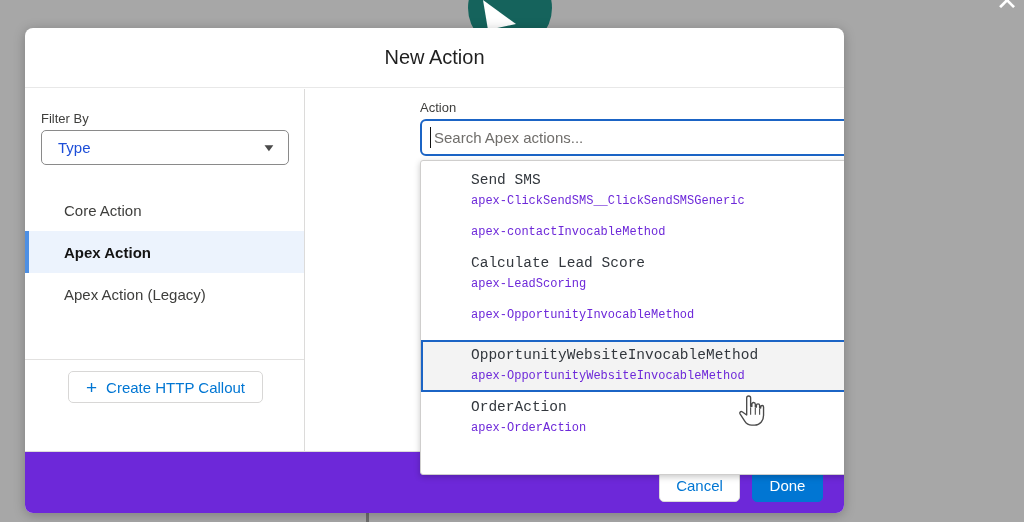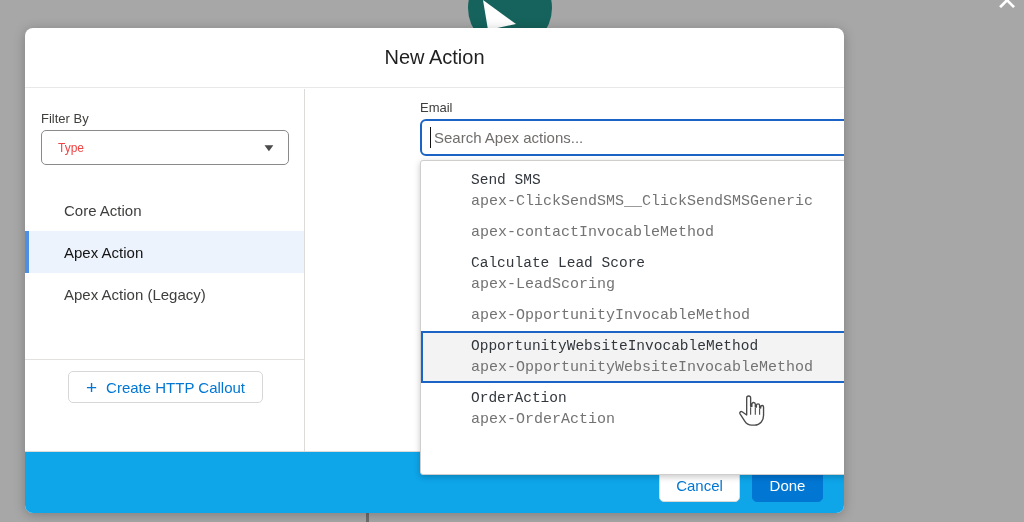--- a/index.html
+++ b/index.html
@@ -49,31 +49,31 @@
   .sidebar {
     position: absolute; left: 0; top: 0; width: 280px; height: 362px;
     border-right: 1px solid #dcdbda;
   }
   .filter-label { position: absolute; left: 16px; top: 22px; font-size: 13px; color: #3e3e3c; }
   .type-select {
     position: absolute; left: 16px; top: 41px; width: 248px; height: 35px;
     border: 1px solid #8a8a8a; border-radius: 5px; background: #fff;
     display: flex; align-items: center; padding: 0 14px 0 16px; cursor: pointer;
   }
-  .type-select .value { flex: 1; font-size: 12px; color: #ef4444; }
+  .type-select .value { flex: 1; font-size: 15px; color: #1d4ed8; }
   .type-select .chev { font-size: 10px; color: #4a4a4a; transform: scaleX(1.5); }
 
   .side-list { position: absolute; left: 0; top: 100px; width: 100%; }
   .side-item {
     height: 42px; display: flex; align-items: center;
     padding-left: 39px; font-size: 15px; color: #3e3e3c; cursor: pointer;
   }
   .side-item.selected {
     background: #ecf3fd; border-left: 4px solid #4d8fe3;
-    padding-left: 35px; font-weight: normal; color: #141414;
+    padding-left: 35px; font-weight: bold; color: #141414;
   }
   .side-divider { position: absolute; left: 0; top: 270px; width: 100%; height: 1px; background: #e2e1e0; }
   .callout-btn {
     position: absolute; left: 43px; top: 282px; width: 195px; height: 32px;
     background: #fff; border: 1px solid #d8d7d6; border-radius: 5px;
     display: flex; align-items: center; justify-content: center;
     color: #0176d3; font-size: 15px; cursor: pointer;
   }
   .callout-btn .plus { font-size: 19px; margin-right: 9px; font-weight: 400; line-height: 1; }
 
@@ -93,24 +93,25 @@
 
   
   .dropdown {
     position: absolute; left: 115px; top: 71px; width: 457px; height: 315px;
     background: #ffffff; border: 1px solid #cfcecd; border-radius: 3px;
     box-shadow: 0 2px 6px rgba(0,0,0,0.22); z-index: 20; font-family: Liberation Mono, monospace;
   }
   .results { position: absolute; left: 0; top: 4px; right: 26px; }
   .result-item { padding: 5px 10px 5px 50px; cursor: pointer; }
   .result-title { display: block; font-size: 14.5px; color: #32373d; line-height: 21px; }
-  .result-sub { display: block; font-size: 15px; color: #737373; line-height: 21px; }
+  .result-sub { display: block; font-size: 12px; color: #6d28d9; line-height: 21px; }
   .result-item.highlighted {
     border: 2px solid #1b64c5; background: #f3f3f3;
     padding: 3px 8px 3px 48px;
+    margin-top: 9px;
   }
 
   
   .scrollbar {
     position: absolute; top: 2px; right: 8px; width: 18px; bottom: 2px;
     background: #f6f6f6;
   }
   .scroll-arrow {
     position: absolute; left: 0; width: 18px; height: 17px;
     display: flex; align-items: center; justify-content: center;
@@ -119,21 +120,21 @@
   .scroll-arrow.up { top: 0; }
   .scroll-arrow.down { bottom: 0; }
   .scroll-thumb {
     position: absolute; left: 2px; top: 22px; width: 14px; height: 254px;
     background: #b1b1b1; border-radius: 1px; cursor: pointer;
   }
 
   
   .modal-footer {
     position: absolute; left: 0; top: 423px; right: 0; height: 62px;
-    background: #0ea5e9; border-top: 1px solid #dddbda; z-index: 5;
+    background: #6d28d9; border-top: 1px solid #dddbda; z-index: 5;
   }
   .btn { position: absolute; top: 16px; height: 34px; border-radius: 5px; font-size: 15px;
          display: flex; align-items: center; justify-content: center; cursor: pointer;
          font-family: "Liberation Sans", "DejaVu Sans", sans-serif; }
   .btn-cancel { right: 104px; width: 81px; background: #fff; border: 1px solid #dbdad9; color: #0176d3; }
   .btn-done { right: 21px; width: 71px; background: #0176d3; border: 1px solid #0176d3; color: #fff; }
 
   
   .hand-cursor { position: absolute; left: 737px; top: 395px; z-index: 30; }
 </style>
@@ -168,21 +169,21 @@
         <div class="side-item">Apex Action (Legacy)</div>
       </div>
       <div class="side-divider"></div>
       <div class="callout-btn">
         <span class="plus">+</span>
         <span>Create HTTP Callout</span>
       </div>
     </div>
 
     <div class="action-panel">
-      <div class="action-label">Email</div>
+      <div class="action-label">Action</div>
 
       <div class="search-wrap">
         <input class="search-input" type="text" placeholder="Search Apex actions..." style="">
         <div class="caret"></div>
         <svg class="search-icon" width="19" height="19" viewBox="0 0 19 19">
           <circle cx="8" cy="8" r="6" fill="none" stroke="#706e6b" stroke-width="2"></circle>
           <line x1="12.5" y1="12.5" x2="17.5" y2="17.5" stroke="#706e6b" stroke-width="2" stroke-linecap="round"></line>
         </svg>
       </div>
 

